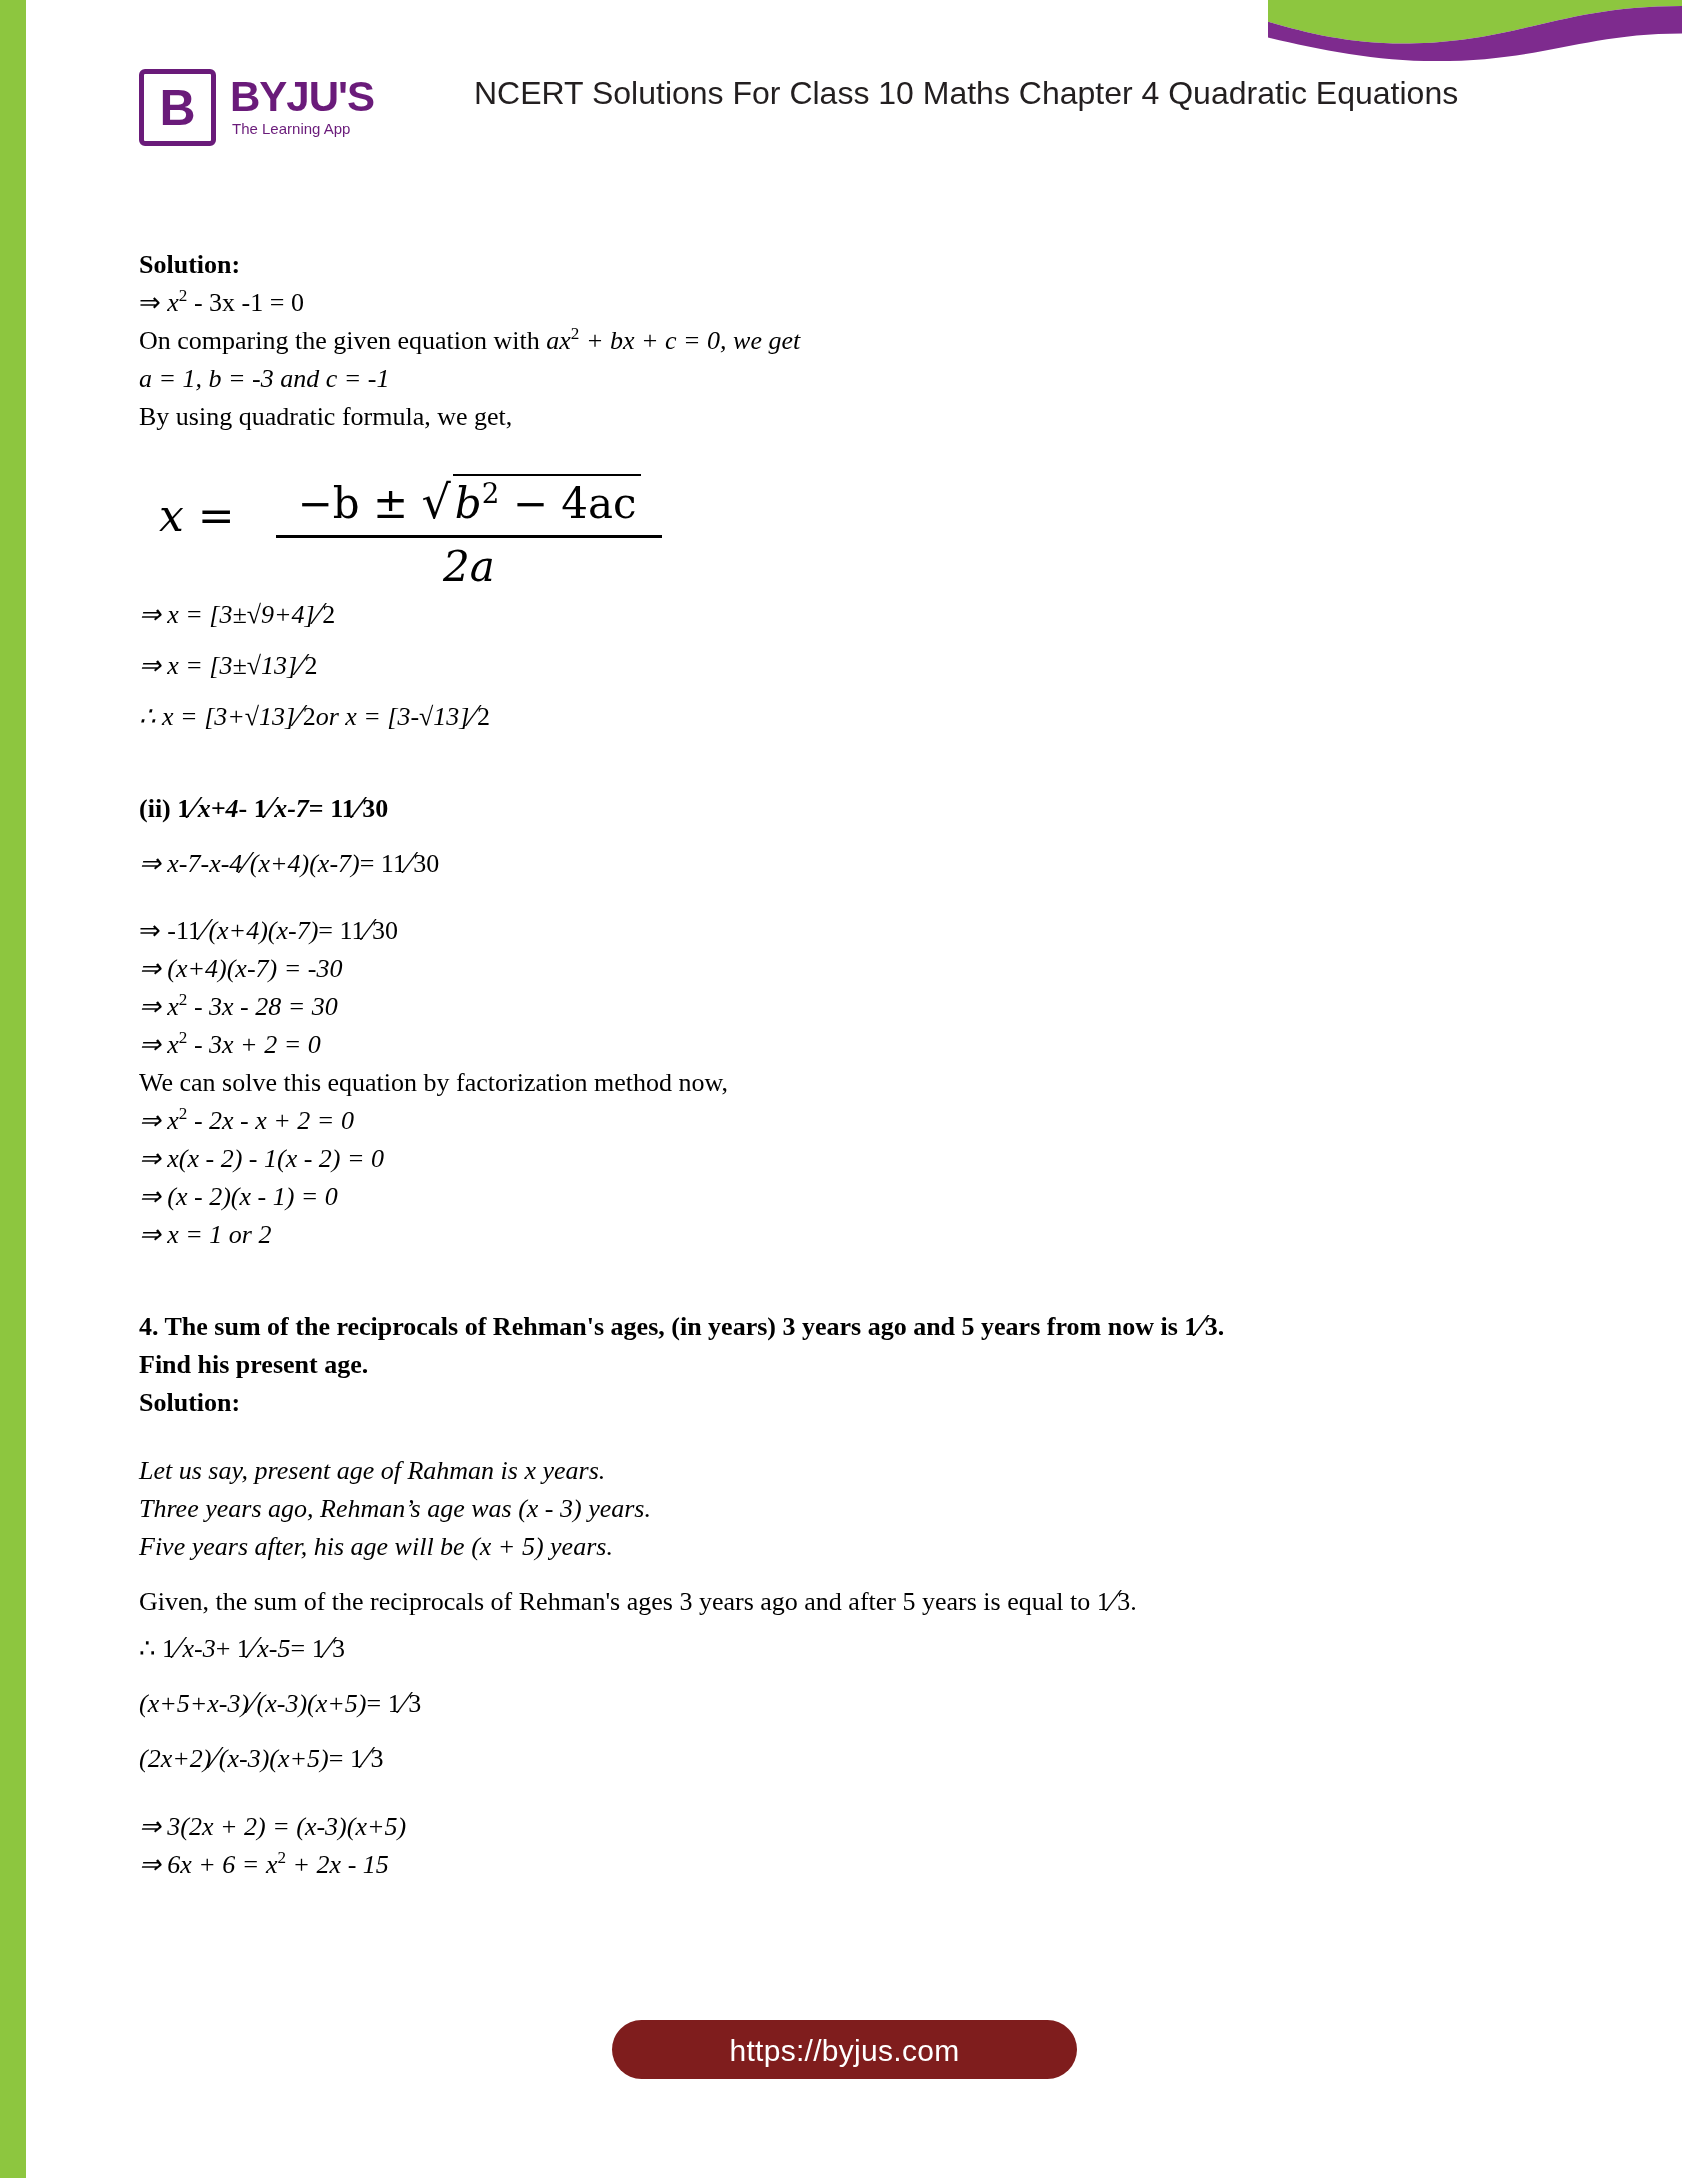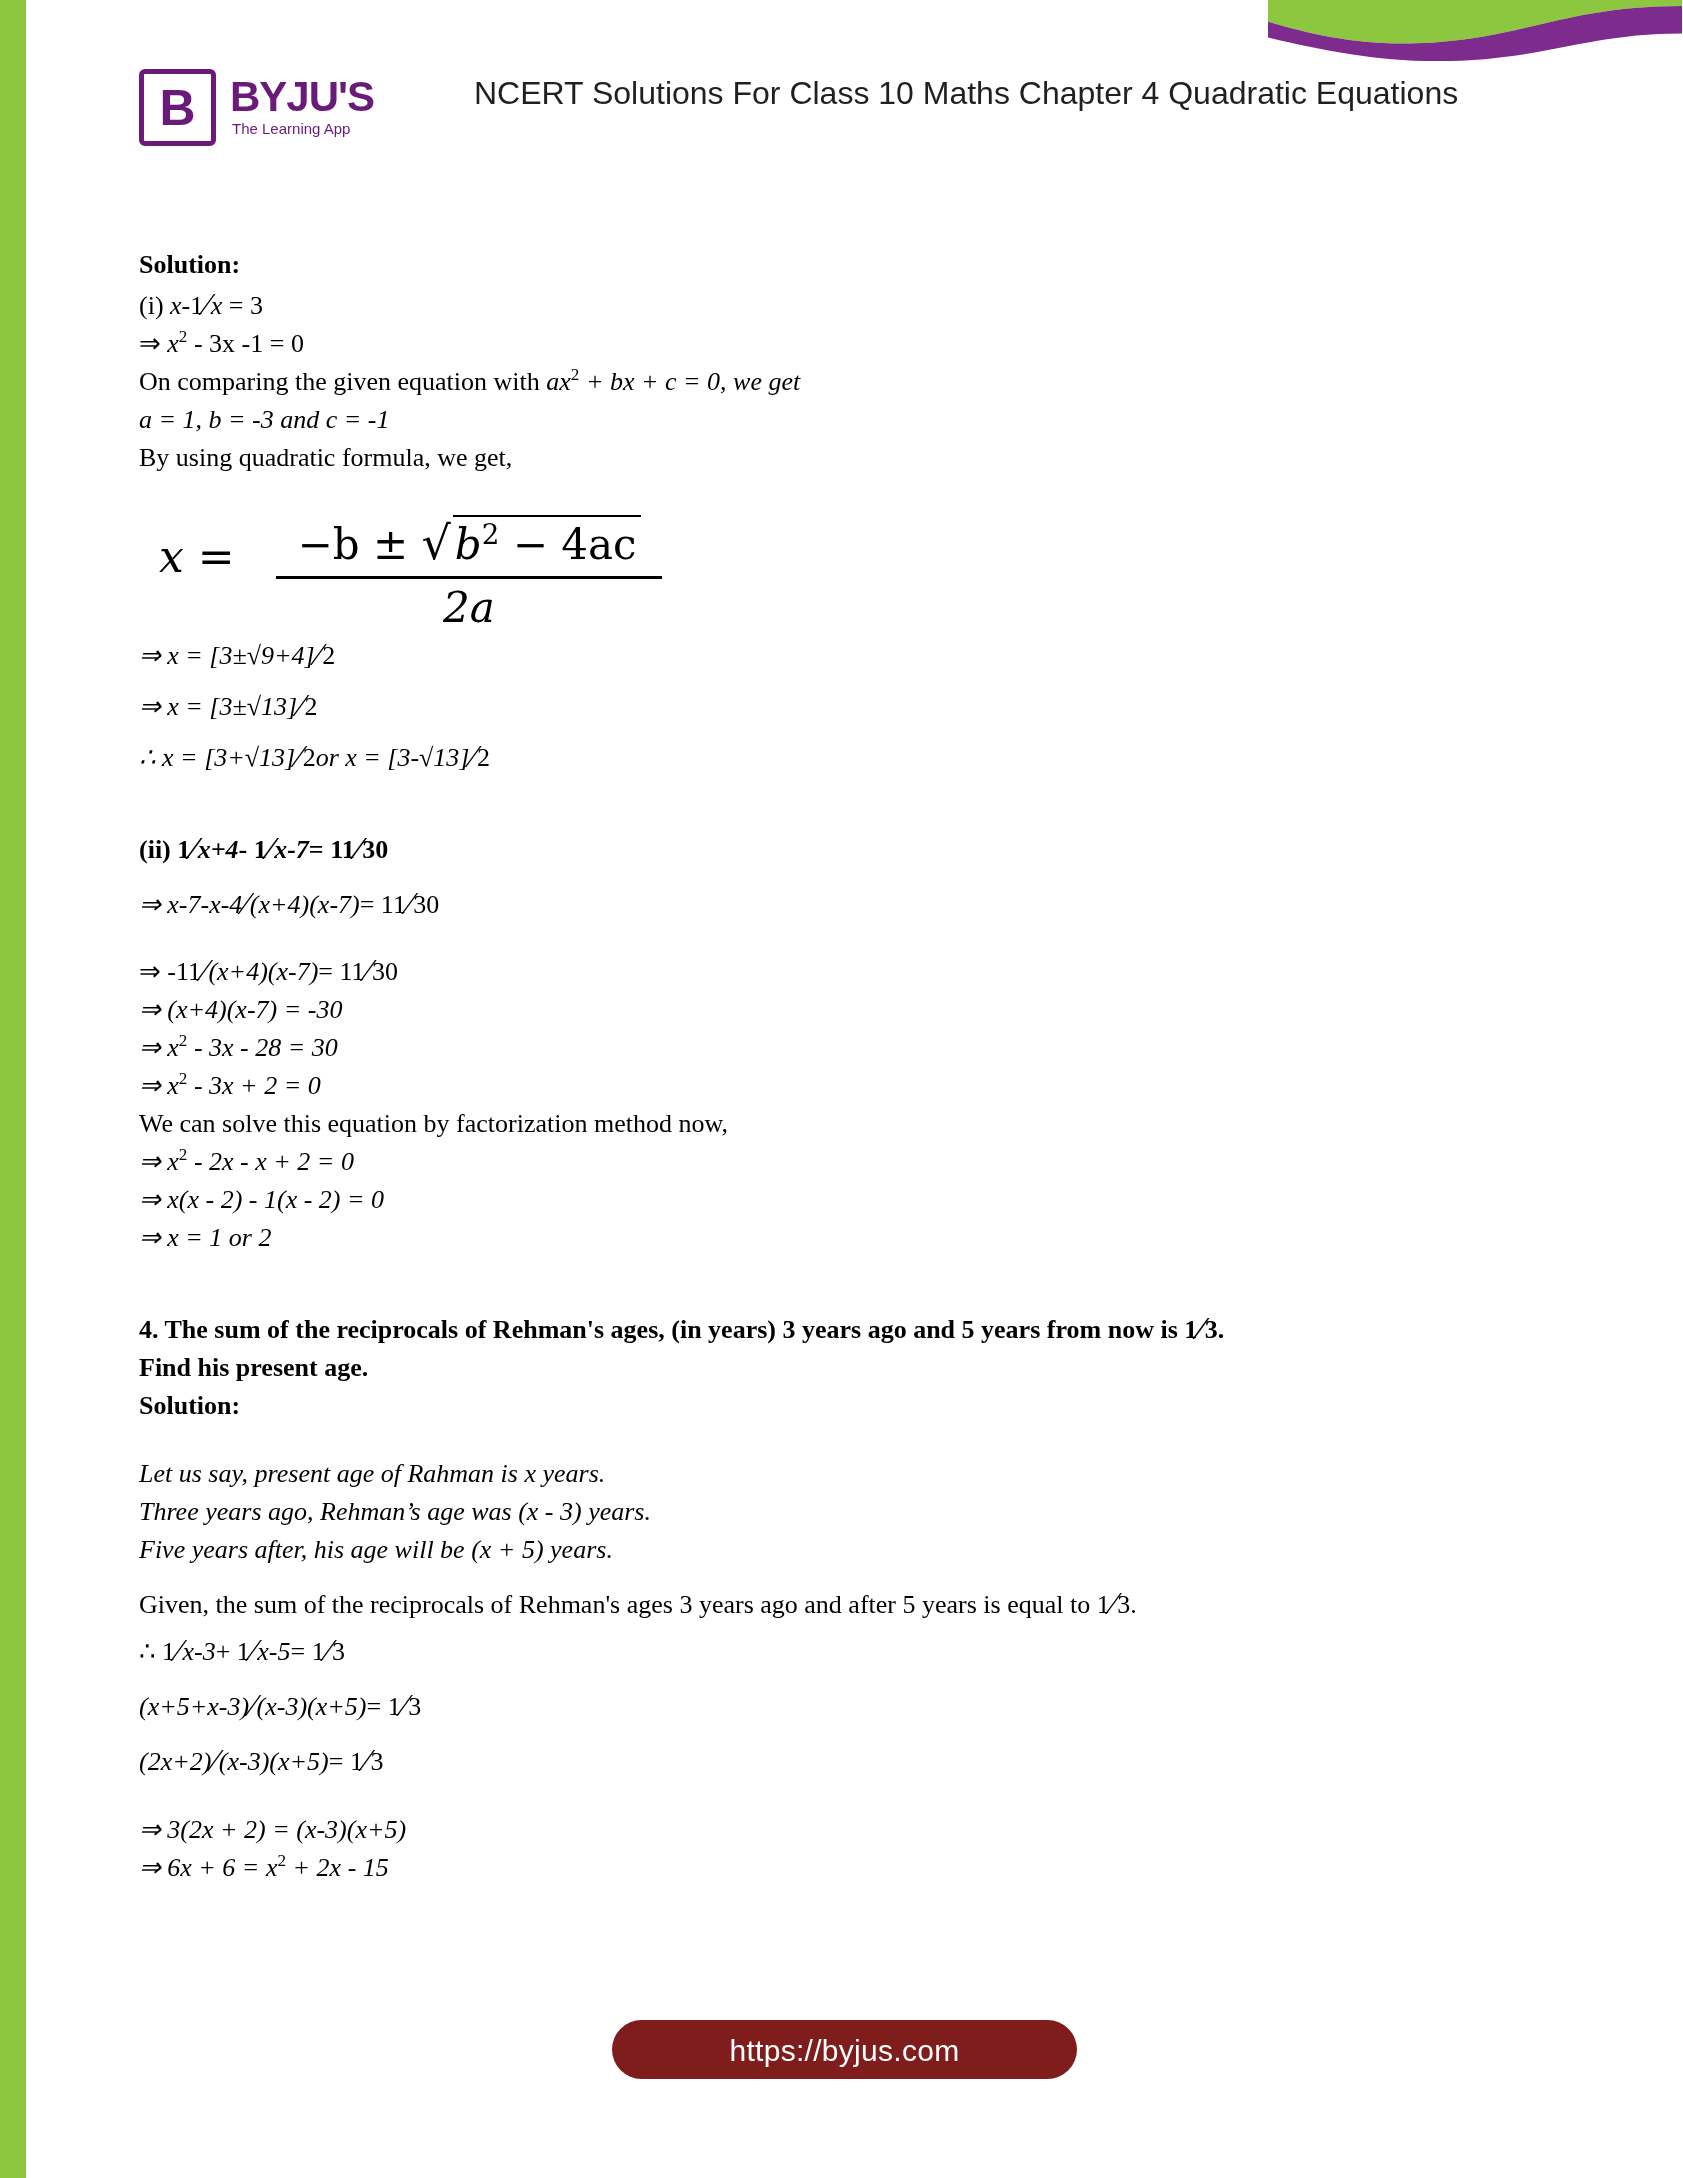--- a/index.html
+++ b/index.html
@@ -220,23 +220,20 @@
     <div class="logo-word">BYJU'S</div>
     <div class="logo-sub">The Learning App</div>
   </div>
   <div class="page-title">NCERT Solutions For Class 10 Maths Chapter 4 Quadratic Equations</div>
 </div>
 
 <div class="content">
 
   <div class="line bold">Solution:</div>
 
-  <div class="line">
-    <span>(i) </span><i class="v">x</i><span class="frac"><span class="num">-1</span><span class="bar">⁄</span><i class="v den">x</i></span><span> = 3</span>
-  </div>
 
   <div class="line">
     ⇒ <i class="v">x</i><sup class="p">2</sup><span> - 3x -1 = 0</span>
   </div>
 
   <div class="line">
     <span>On comparing the given equation with </span><i class="v">ax</i><sup class="p">2</sup><i class="v"> + bx + c = 0, we get</i>
   </div>
 
   <div class="line"><i class="v">a = 1, b = -3 and c = -1</i></div>
@@ -290,20 +287,21 @@
     <i class="v">⇒ x</i><sup class="p">2</sup><i class="v"> - 3x + 2 = 0</i>
   </div>
 
   <div class="line">We can solve this equation by factorization method now,</div>
 
   <div class="line">
     <i class="v">⇒ x</i><sup class="p">2</sup><i class="v"> - 2x - x + 2 = 0</i>
   </div>
 
   <div class="line"><i class="v">⇒ x(x - 2) - 1(x - 2) = 0</i></div>
+  <div class="line"><i class="v">⇒ (x - 2)(x - 1) = 0</i></div>
   <div class="line"><i class="v">⇒ x = 1 or 2</i></div>
 
   <div class="gap-lg"></div>
 
   <div class="line bold">
     <span class="frac"><span class="num">4. The sum of the reciprocals of Rehman's ages, (in years) 3 years ago and 5 years from now is 1</span><span class="bar">⁄</span><span class="den">3.</span></span>
   </div>
   <div class="line bold">Find his present age.</div>
   <div class="line bold">Solution:</div>
 

